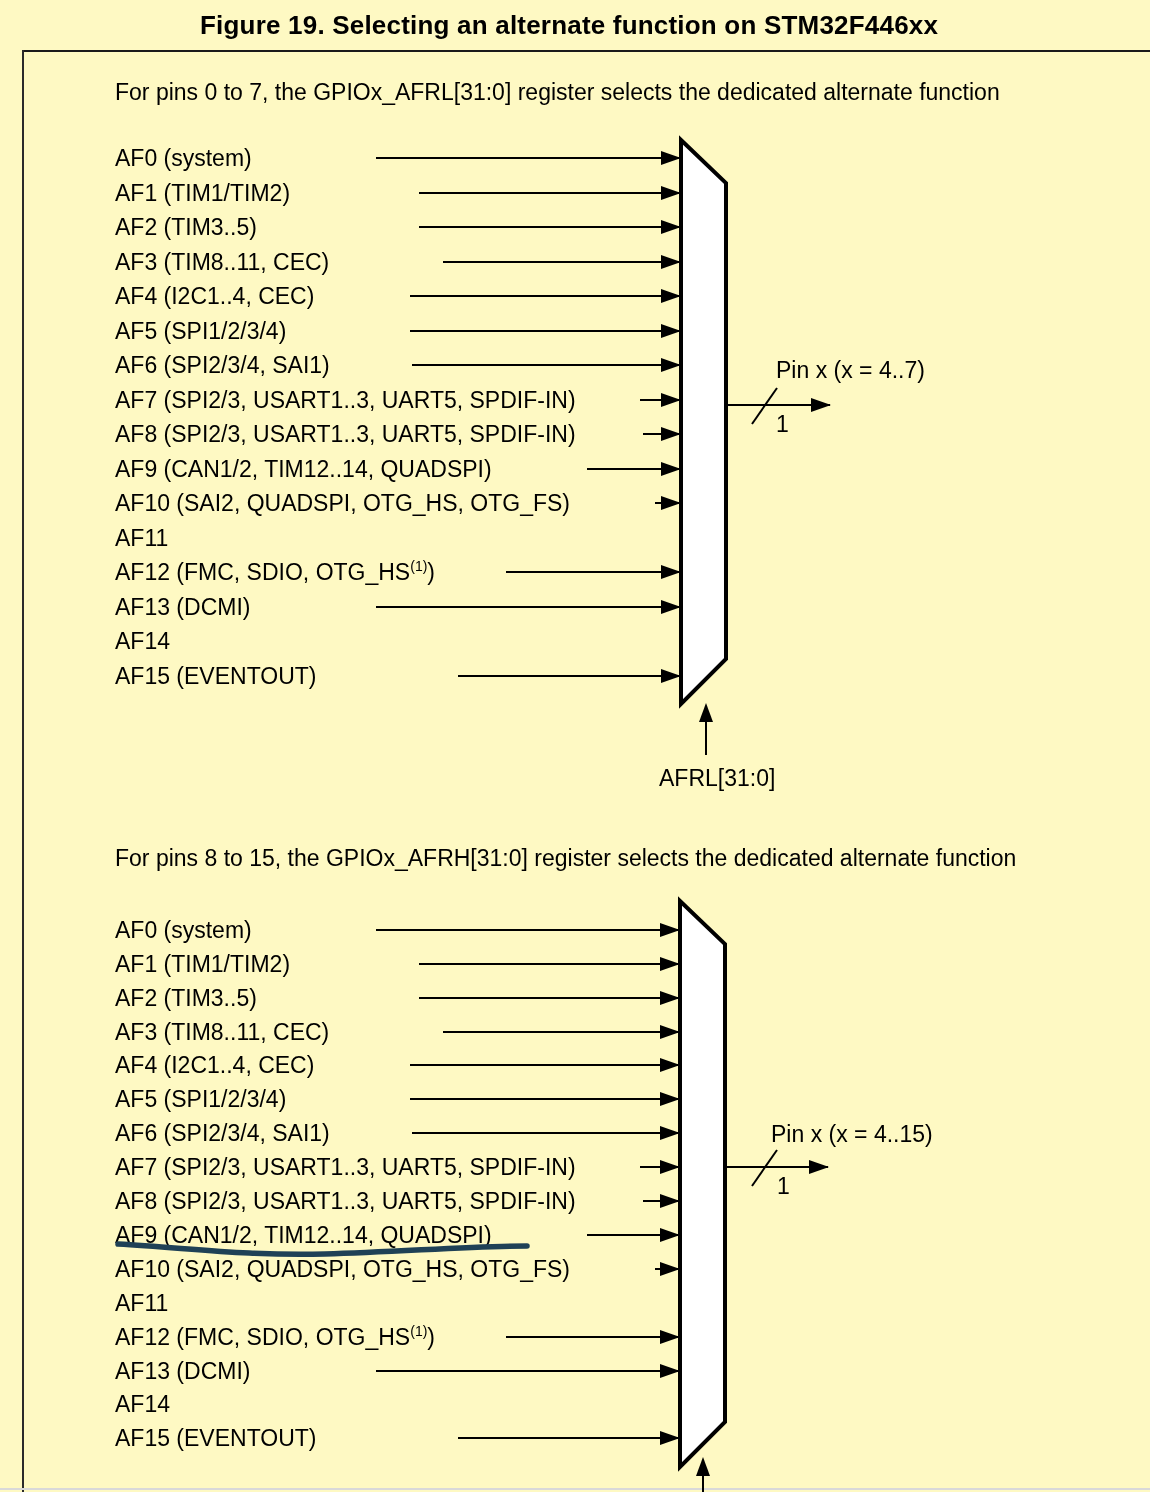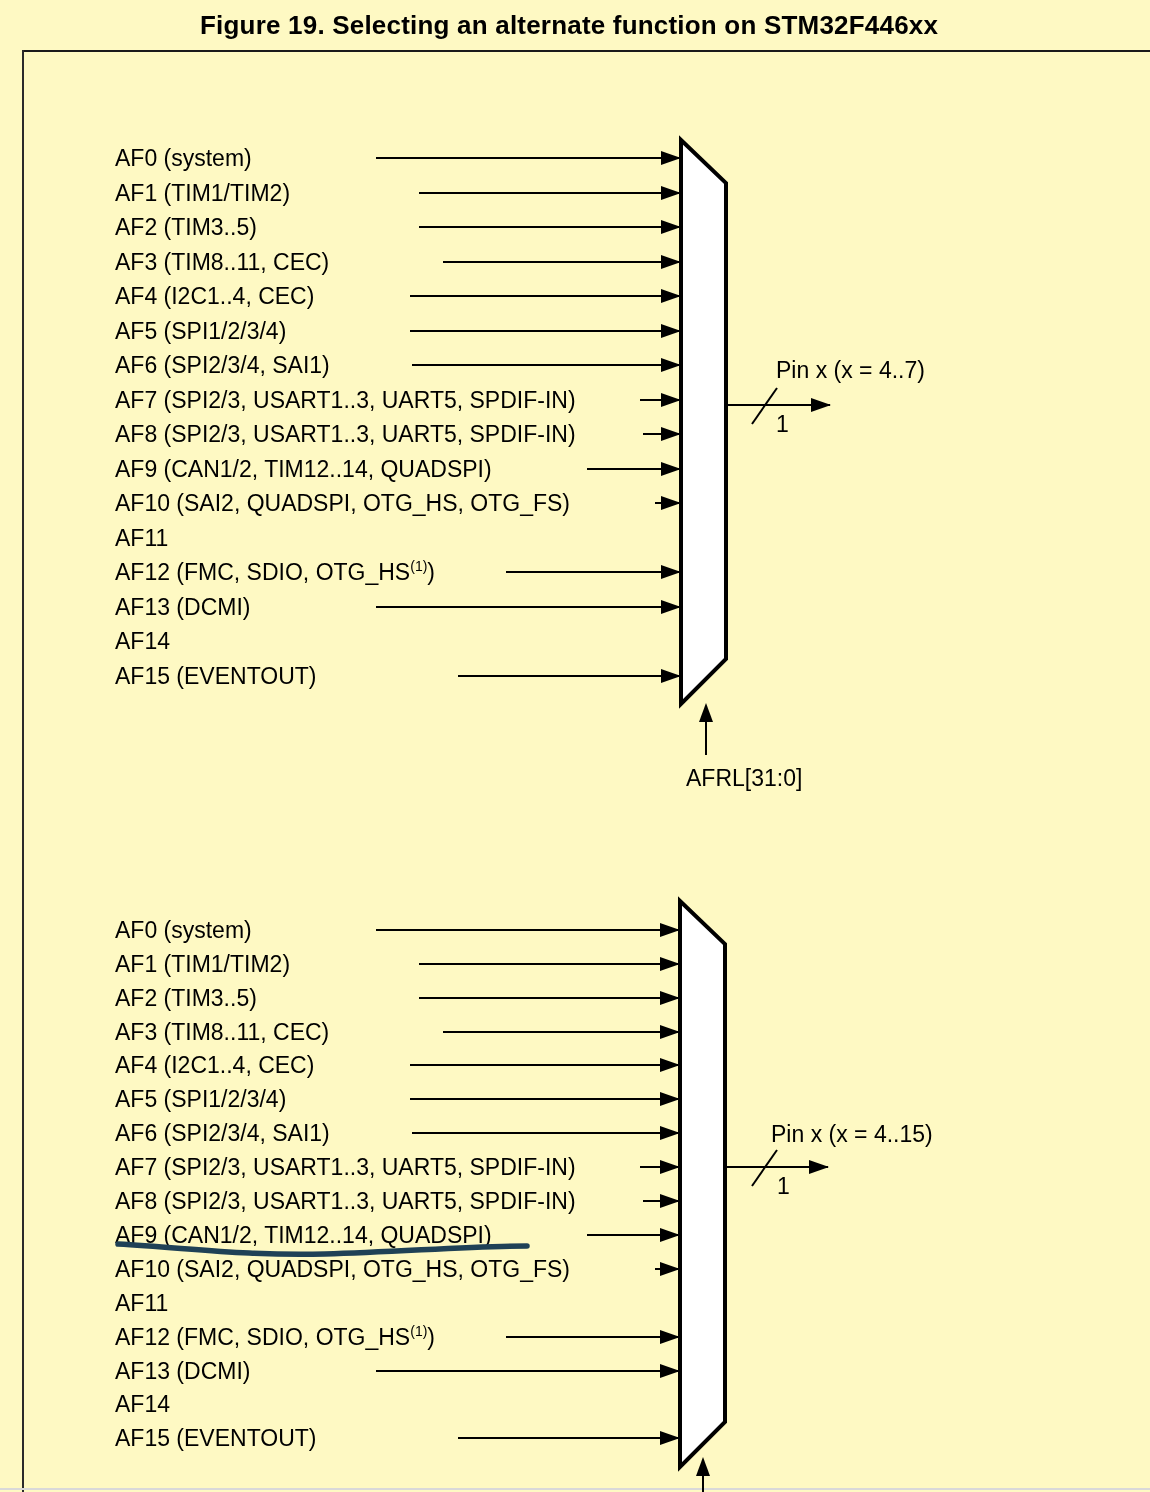--- a/index.html
+++ b/index.html
@@ -47,42 +47,44 @@
 </head>
 <body>
 
 <div id="stage">
 
   <div class="title">Figure 19. Selecting an alternate function on STM32F446xx</div>
   <div class="rule-top"></div>
   <div class="border-left"></div>
   <div class="rule-bottom"></div>
 
+  <div class="intro" style="top:79px">For pins 0 to 7, the GPIOx_AFRL[31:0] register selects the dedicated alternate function</div>
 
   <div class="af-row" style="top:143px"><span>AF0 (system)</span></div>
   <div class="af-row" style="top:178px"><span>AF1 (TIM1/TIM2)</span></div>
   <div class="af-row" style="top:212px"><span>AF2 (TIM3..5)</span></div>
   <div class="af-row" style="top:247px"><span>AF3 (TIM8..11, CEC)</span></div>
   <div class="af-row" style="top:281px"><span>AF4 (I2C1..4, CEC)</span></div>
   <div class="af-row" style="top:316px"><span>AF5 (SPI1/2/3/4)</span></div>
   <div class="af-row" style="top:350px"><span>AF6 (SPI2/3/4, SAI1)</span></div>
   <div class="af-row" style="top:385px"><span>AF7 (SPI2/3, USART1..3, UART5, SPDIF-IN)</span></div>
   <div class="af-row" style="top:419px"><span>AF8 (SPI2/3, USART1..3, UART5, SPDIF-IN)</span></div>
   <div class="af-row" style="top:454px"><span>AF9 (CAN1/2, TIM12..14, QUADSPI)</span></div>
   <div class="af-row" style="top:488px"><span>AF10 (SAI2, QUADSPI, OTG_HS, OTG_FS)</span></div>
   <div class="af-row" style="top:523px"><span>AF11</span></div>
   <div class="af-row" style="top:557px"><span>AF12 (FMC, SDIO, OTG_HS</span><sup>(1)</sup><span>)</span></div>
   <div class="af-row" style="top:592px"><span>AF13 (DCMI)</span></div>
   <div class="af-row" style="top:626px"><span>AF14</span></div>
   <div class="af-row" style="top:661px"><span>AF15 (EVENTOUT)</span></div>
 
   <div class="flabel" style="left:776px;top:357px">Pin x (x = 4..7)</div>
   <div class="flabel" style="left:776px;top:411px">1</div>
-  <div class="flabel" style="left:686px;top:765px">AFRL[31:0]</div>
+  <div class="flabel" style="left:659px;top:765px">AFRL[31:0]</div>
 
+  <div class="intro" style="top:845px">For pins 8 to 15, the GPIOx_AFRH[31:0] register selects the dedicated alternate function</div>
 
   <div class="af-row" style="top:915px"><span>AF0 (system)</span></div>
   <div class="af-row" style="top:949px"><span>AF1 (TIM1/TIM2)</span></div>
   <div class="af-row" style="top:983px"><span>AF2 (TIM3..5)</span></div>
   <div class="af-row" style="top:1017px"><span>AF3 (TIM8..11, CEC)</span></div>
   <div class="af-row" style="top:1050px"><span>AF4 (I2C1..4, CEC)</span></div>
   <div class="af-row" style="top:1084px"><span>AF5 (SPI1/2/3/4)</span></div>
   <div class="af-row" style="top:1118px"><span>AF6 (SPI2/3/4, SAI1)</span></div>
   <div class="af-row" style="top:1152px"><span>AF7 (SPI2/3, USART1..3, UART5, SPDIF-IN)</span></div>
   <div class="af-row" style="top:1186px"><span>AF8 (SPI2/3, USART1..3, UART5, SPDIF-IN)</span></div>

